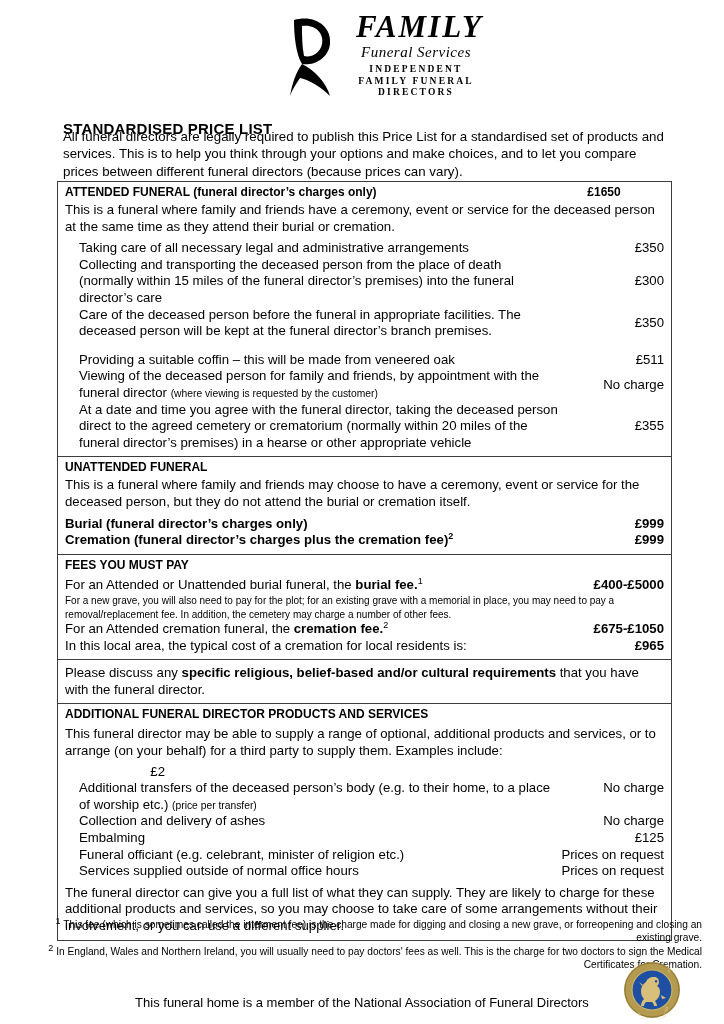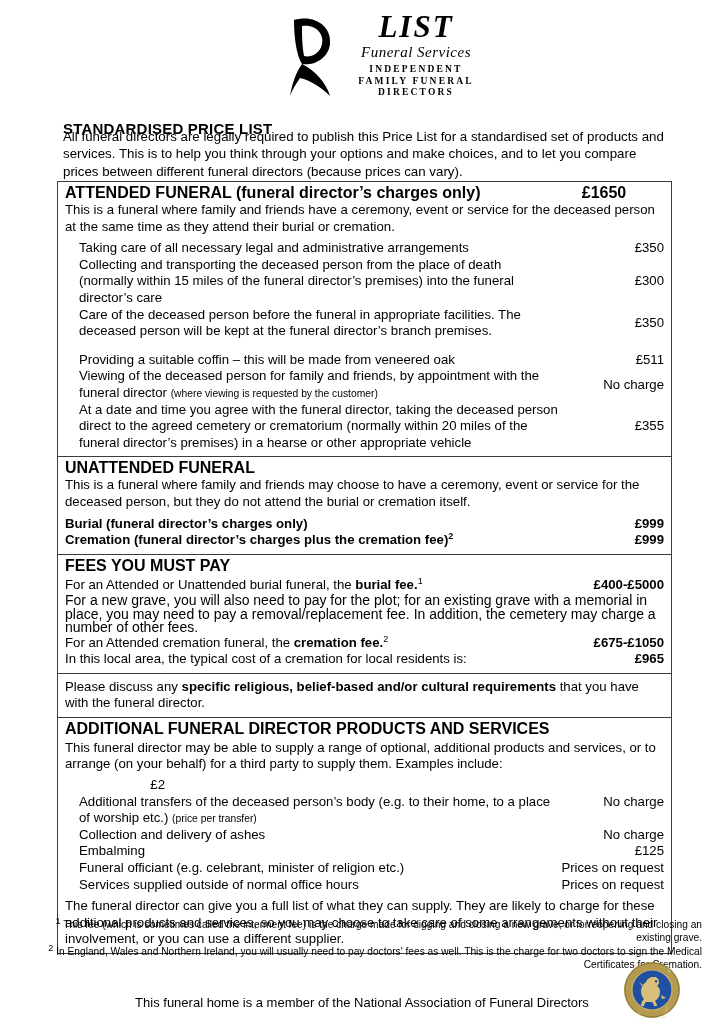--- a/index.html
+++ b/index.html
@@ -26,35 +26,35 @@
     letter-spacing:.2px;margin-top:12px;}
   .intro{position:absolute;left:63px;top:128px;width:608px;font-size:13.3px;
     line-height:17.3px;}
 
   
   .frame{position:absolute;left:57px;top:181px;width:615px;
     border:1.6px solid #3c3c3c;box-sizing:border-box;}
   .band{border-bottom:1.6px solid #3c3c3c;padding:2px 7px 5px 7px;}
   .band:last-child{border-bottom:none;}
 
-  .sec-head{font-size:16px;font-weight:700;line-height:17px;
+  .sec-head{font-size:12px;font-weight:700;line-height:17px;
     display:flex;align-items:baseline;}
   .sec-head .lbl{flex:0 0 auto;}
   .sec-head .amt{margin-left:auto;width:120px;text-align:center;font-weight:700;}
 
   .para{font-size:13.2px;line-height:16.6px;margin-top:1px;}
 
   .row{display:flex;align-items:center;font-size:13.2px;line-height:16.6px;}
   .row .desc{flex:1 1 auto;padding-left:14px;padding-right:6px;}
   .row .price{flex:0 0 100px;text-align:right;white-space:nowrap;}
   .row.noindent .desc{padding-left:0;}
   .row.b .desc,.row.b .price{font-weight:700;}
   .spacer{height:12px;}
   .small{font-size:10.3px;line-height:13.2px;}
-  .smallblk{font-size:14px;line-height:13.4px;margin-top:1px;}
+  .smallblk{font-size:10px;line-height:13.4px;margin-top:1px;}
   sup{font-size:9px;vertical-align:super;line-height:0;}
 
   
   .footnotes{position:absolute;left:42px;top:918px;width:660px;
     font-size:10.2px;line-height:13px;text-align:right;}
   .footnotes p{margin:0 0 1px 0;}
   .bottom-line{position:absolute;left:0;top:995px;width:724px;text-align:center;
     font-size:13px;}
 
   
@@ -69,21 +69,21 @@
     <div class="logo-mark">
       <svg viewBox="0 0 64 90" width="64" height="90" aria-hidden="true">
         <path d="M8 10 C28 4 46 16 44 34 C42 50 26 56 16 54 C28 60 40 72 44 86
                  C36 78 24 70 14 68 C10 74 6 80 4 86 C6 74 10 62 16 54
                  C10 44 8 26 8 10 Z" fill="#000"></path>
         <path d="M16 16 C30 14 38 24 36 34 C34 44 24 48 18 46 C16 36 16 26 16 16 Z" fill="#fff"></path>
         <path d="M12 62 C18 58 26 60 30 66 C24 64 16 64 12 68 Z" fill="#000"></path>
       </svg>
     </div>
     <div class="logo-text">
-      <div class="logo-spire">LIST</div>
+      <div class="logo-spire">FAMILY</div>
       <div class="logo-fs">Funeral Services</div>
       <div class="logo-ind">
         <div>INDEPENDENT</div>
         <div>FAMILY FUNERAL</div>
         <div>DIRECTORS</div>
       </div>
     </div>
   </div>
 
   <div class="title">STANDARDISED PRICE LIST</div>

